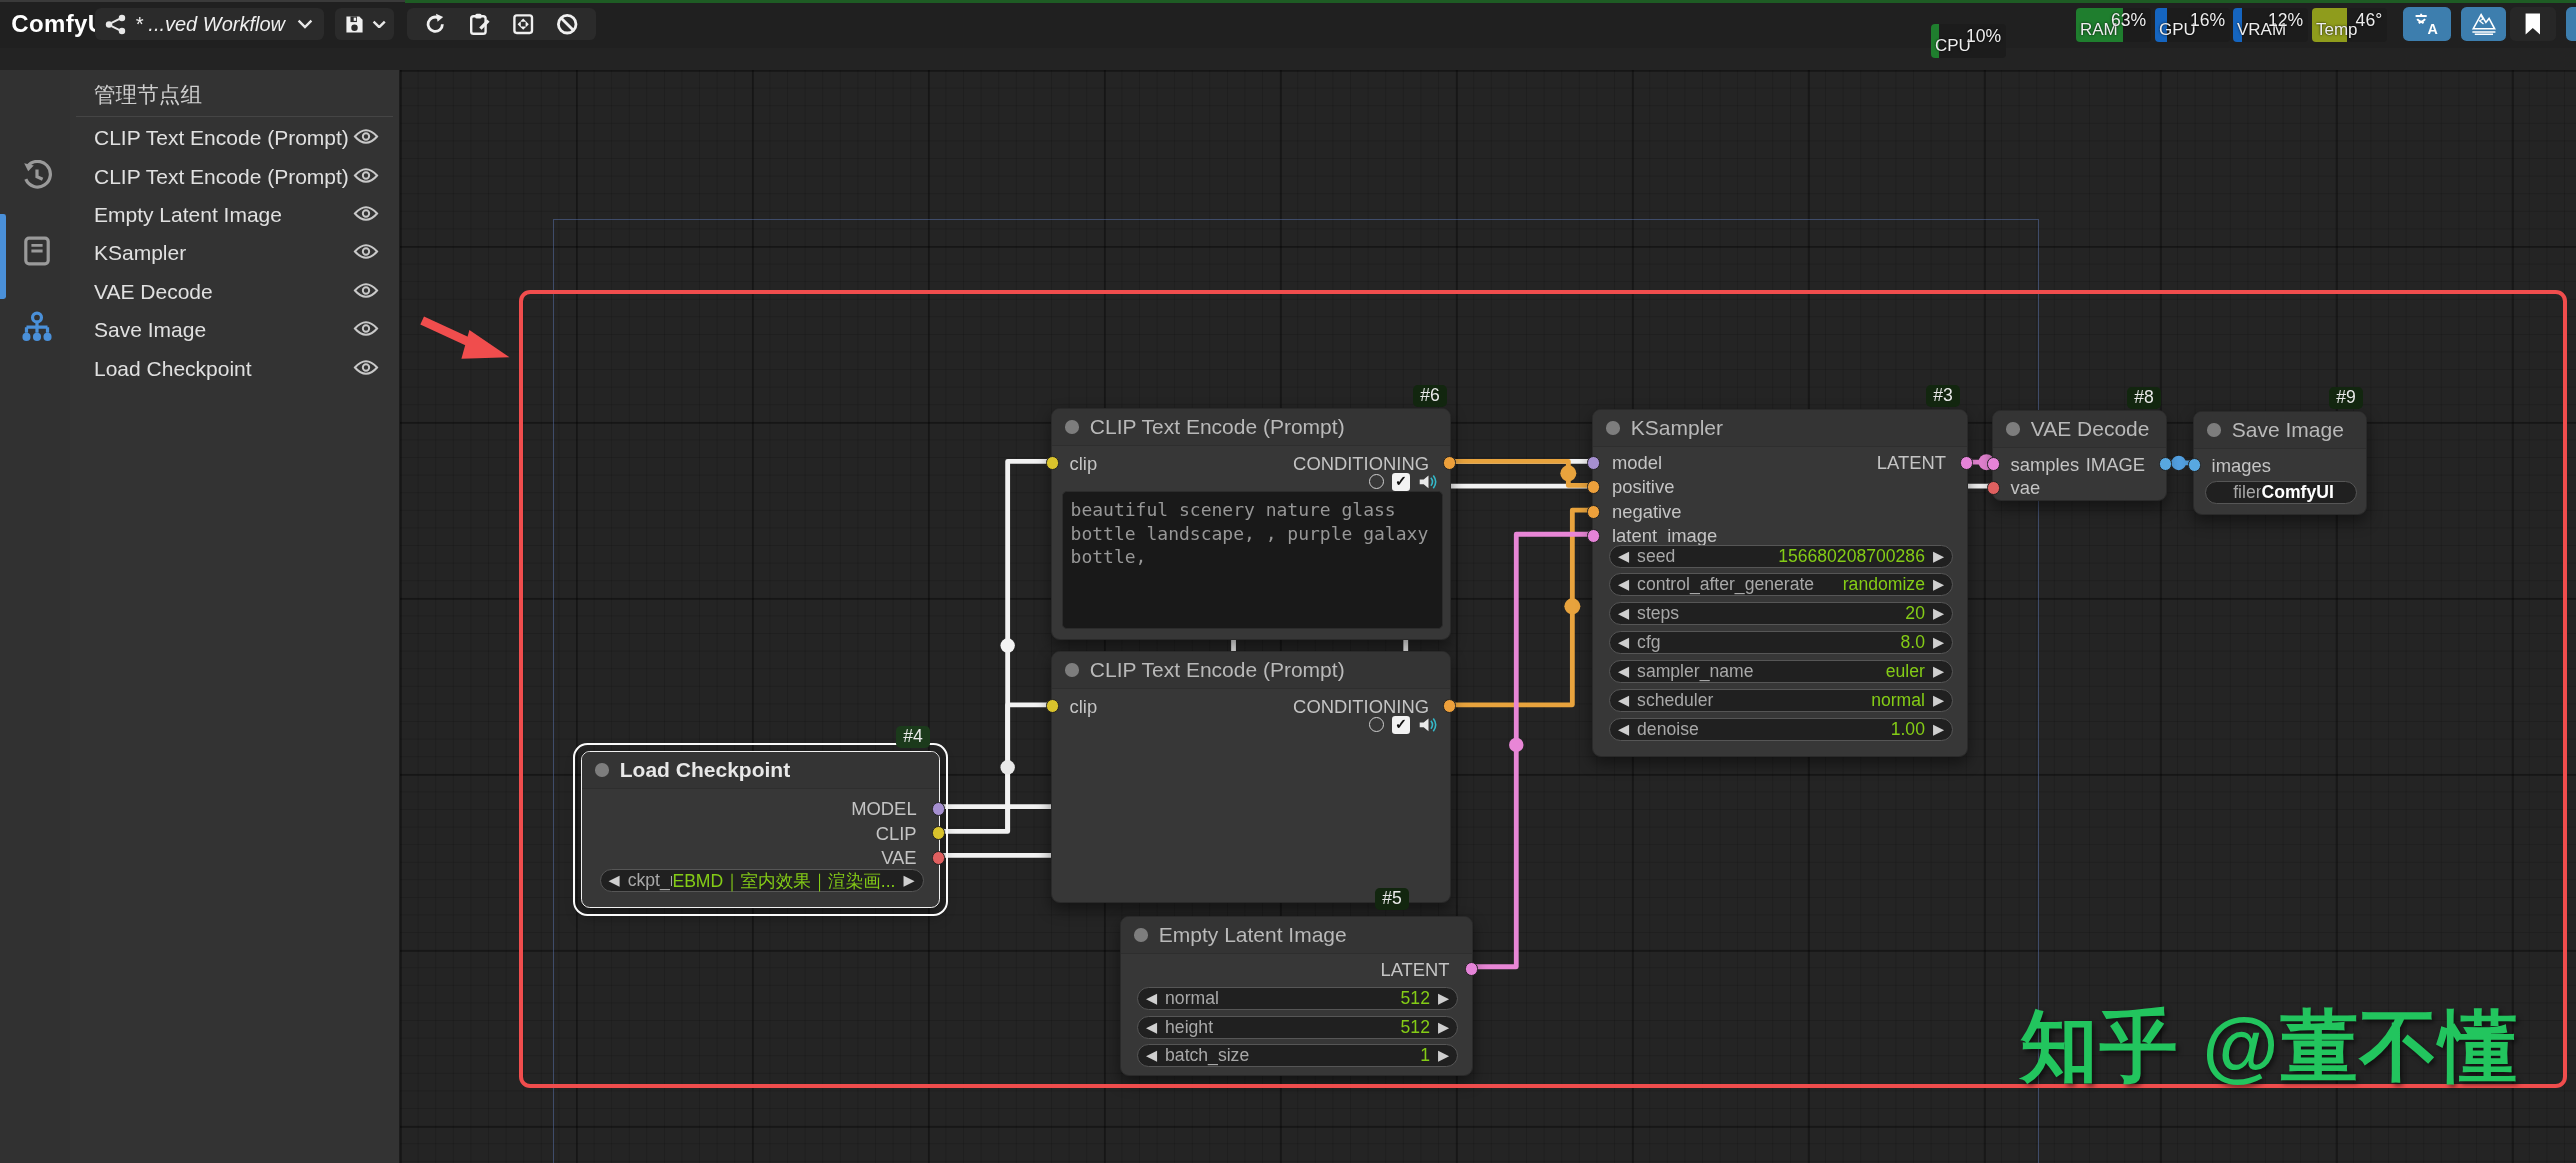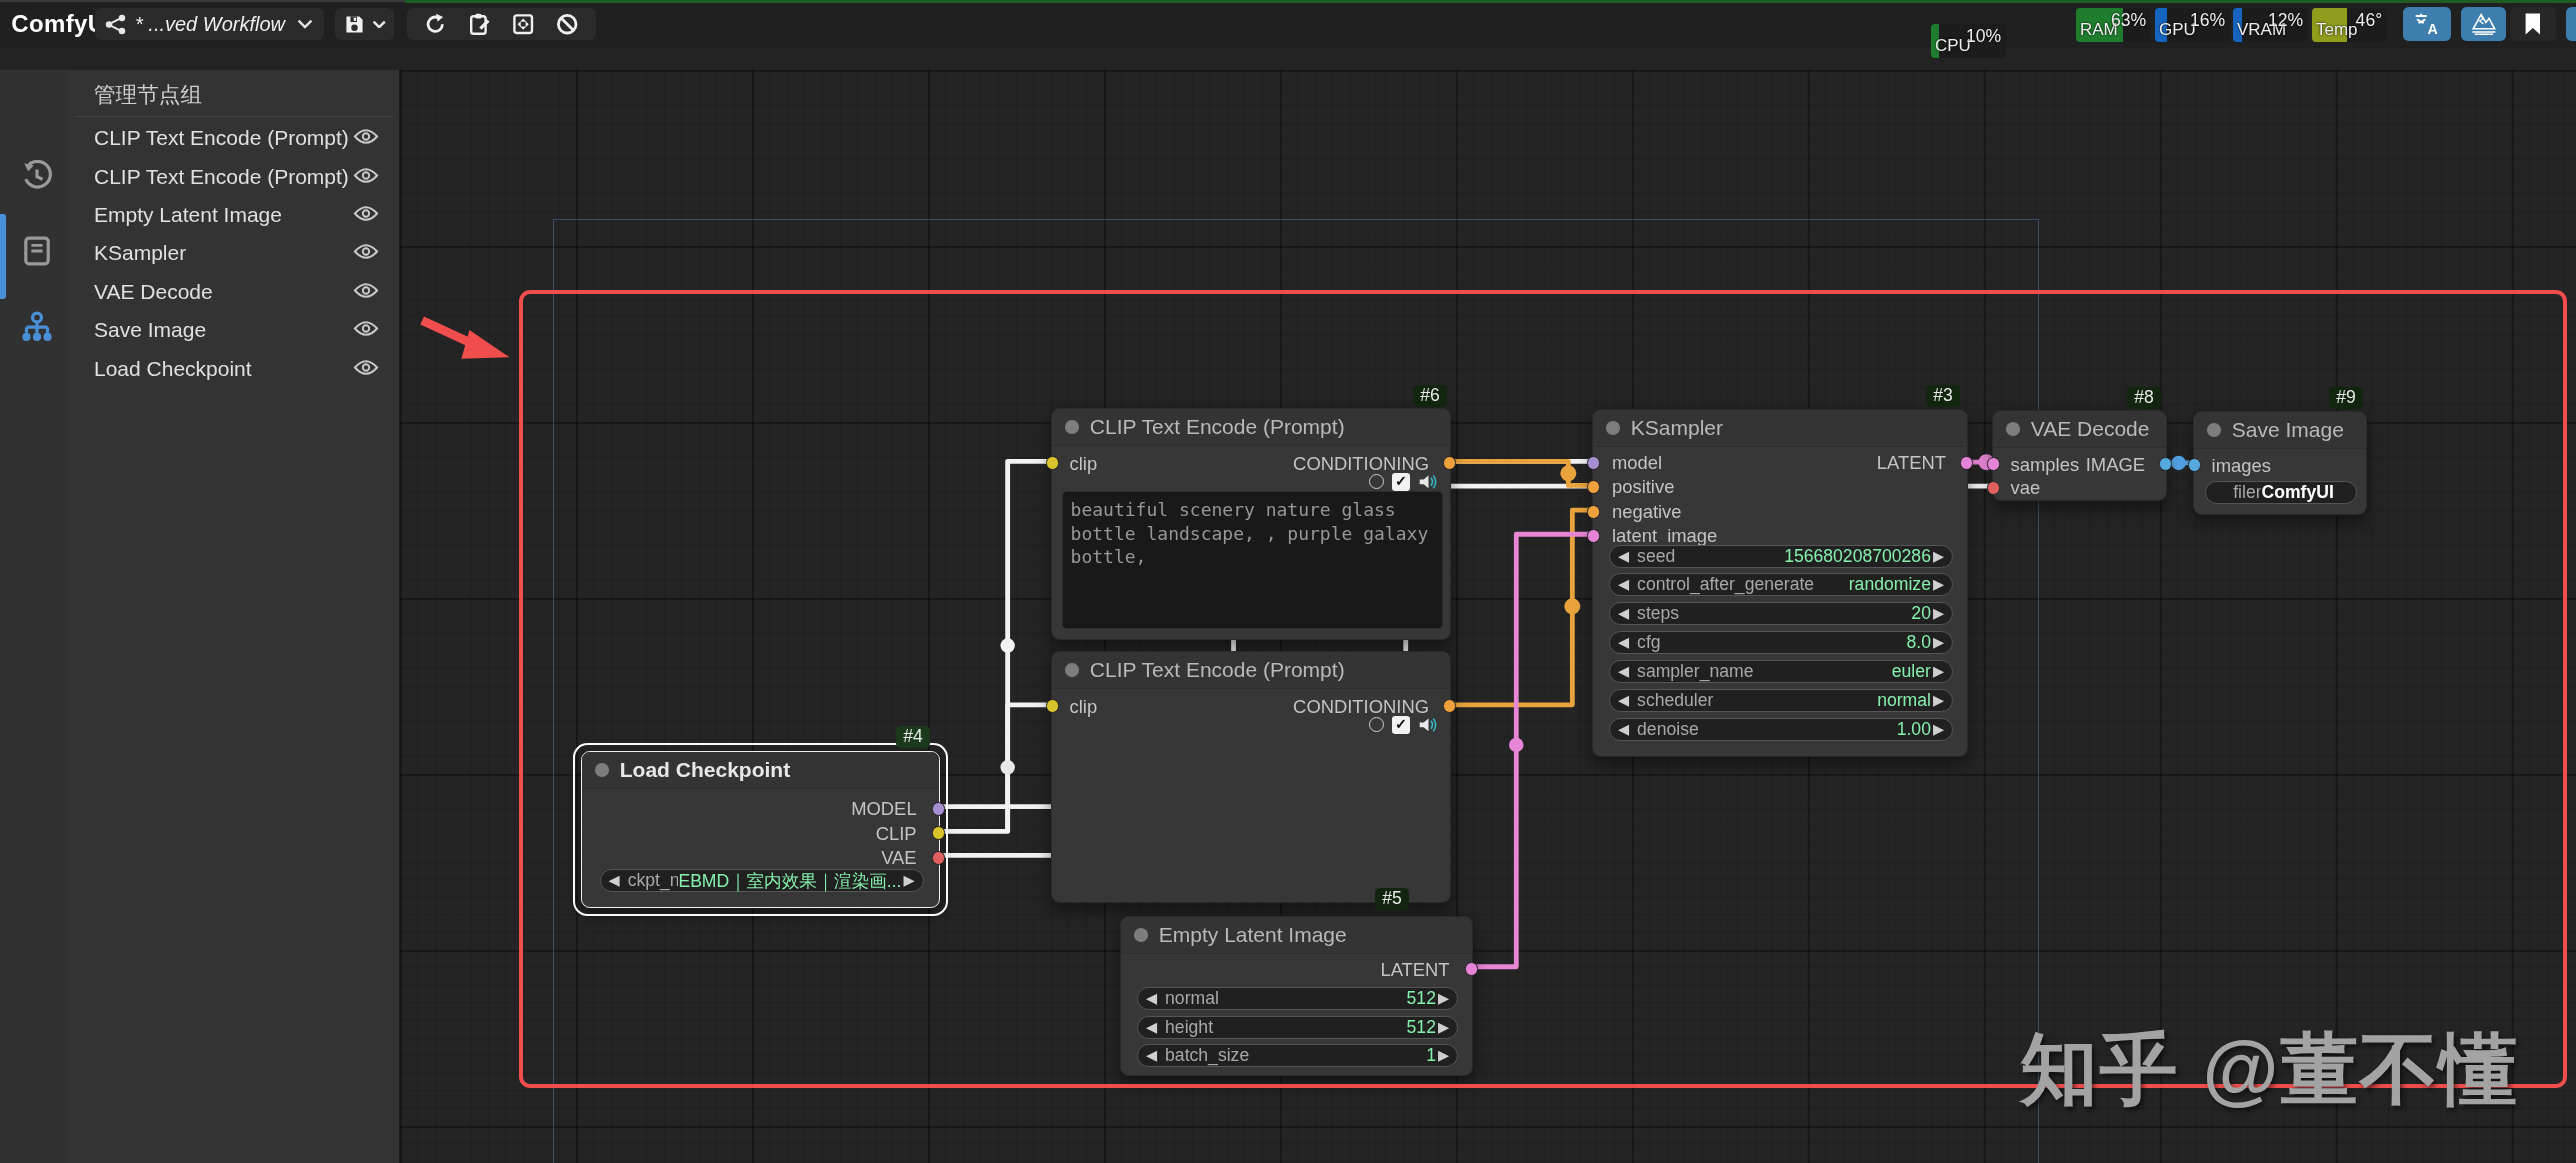--- a/index.html
+++ b/index.html
@@ -75,21 +75,21 @@
   .slot-label { position:absolute; font-size:18.4px; color:#c4c4c4; white-space:nowrap; }
   .slot-label.out { text-align:right; }
 
   .badge { position:absolute; height:21.6px; background:#12260f; border-radius:4.8px; color:#e9e9e9;
            font-size:17.6px; line-height:21.6px; padding:0 7.2px; z-index:5; }
 
   .widget { position:absolute; height:23px; background:#202020; border:0.8px solid #565656; border-radius:12px;
             display:flex; align-items:center; padding:0 8px; }
   .w-arrow { font-size:14.4px; color:#cfcfcf; flex:0 0 auto; line-height:1; }
   .w-label { font-size:17.6px; color:#a8a8a8; margin-left:8px; flex:1; white-space:nowrap; overflow:hidden; }
-  .w-value { font-size:17.6px; color:#86efac; margin-right:2px; white-space:nowrap; }
+  .w-value { font-size:17.6px; color:#84cc16; margin-right:8px; white-space:nowrap; }
   .widget.noarrows .w-label { margin-left:19px; }
   .widget.noarrows .w-value { margin-right:14.4px; font-weight:bold; color:#fff; }
 
   .textarea { position:absolute; background:#191919; border:0.8px solid #2c2c2c; border-radius:4.8px;
               font-family:"DejaVu Sans Mono", monospace; font-size:18px; color:#979797; padding:6.4px 8px;
               overflow:hidden; line-height:1.3; }
 
   .mini-icons { position:absolute; display:flex; align-items:center; gap:8px; }
   .mi-circle { width:15px; height:15px; border:1.6px solid #cfcfcf; border-radius:50%; }
   .mi-check { width:17.6px; height:17.6px; background:#f2f2f2; border-radius:3.2px; color:#111; font-size:14.4px;
@@ -99,22 +99,22 @@
   .node.selected::after { content:""; position:absolute; left:-8.8px; top:-8.8px; right:-8.8px; bottom:-8.8px;
                           border:2.4px solid #fafafa; border-radius:14.4px; pointer-events:none; }
 
   
   .annot { position:absolute; z-index:8; pointer-events:none; }
   .red-rect-panel { left:74px; top:72px; width:325px; height:336px; border:4px solid #f04d4d; border-radius:8px; }
   .red-rect-graph { left:519px; top:290px; width:2048px; height:798px; border:4.8px solid #f04d4d; border-radius:11.2px; }
   .red-rect-icon { left:14.4px; top:232px; width:50px; height:56px; border:4px solid #f04d4d; border-radius:6.4px; }
   .annot-svg { position:absolute; left:0; top:0; width:2576px; height:1163px; z-index:8; pointer-events:none; }
 
-  .watermark { position:absolute; left:2020px; top:995px; z-index:9; font-size:78px; font-weight:bold; color:#a3a3a3;
-               text-shadow:2.4px 3.2px 4.8px rgba(0,0,0,0.55); white-space:nowrap; letter-spacing:1.6px;margin-top:23px; }
+  .watermark { position:absolute; left:2020px; top:995px; z-index:9; font-size:78px; font-weight:bold; color:#22c55e;
+               text-shadow:2.4px 3.2px 4.8px rgba(0,0,0,0.55); white-space:nowrap; letter-spacing:1.6px; }
 </style>
 </head>
 <body>
 
 <div id="root">
 
   <div class="canvas"></div>
   <div class="group-rect"></div>
 
   <svg class="wires" viewBox="0 0 3216 1452" width="2576" height="1163">

